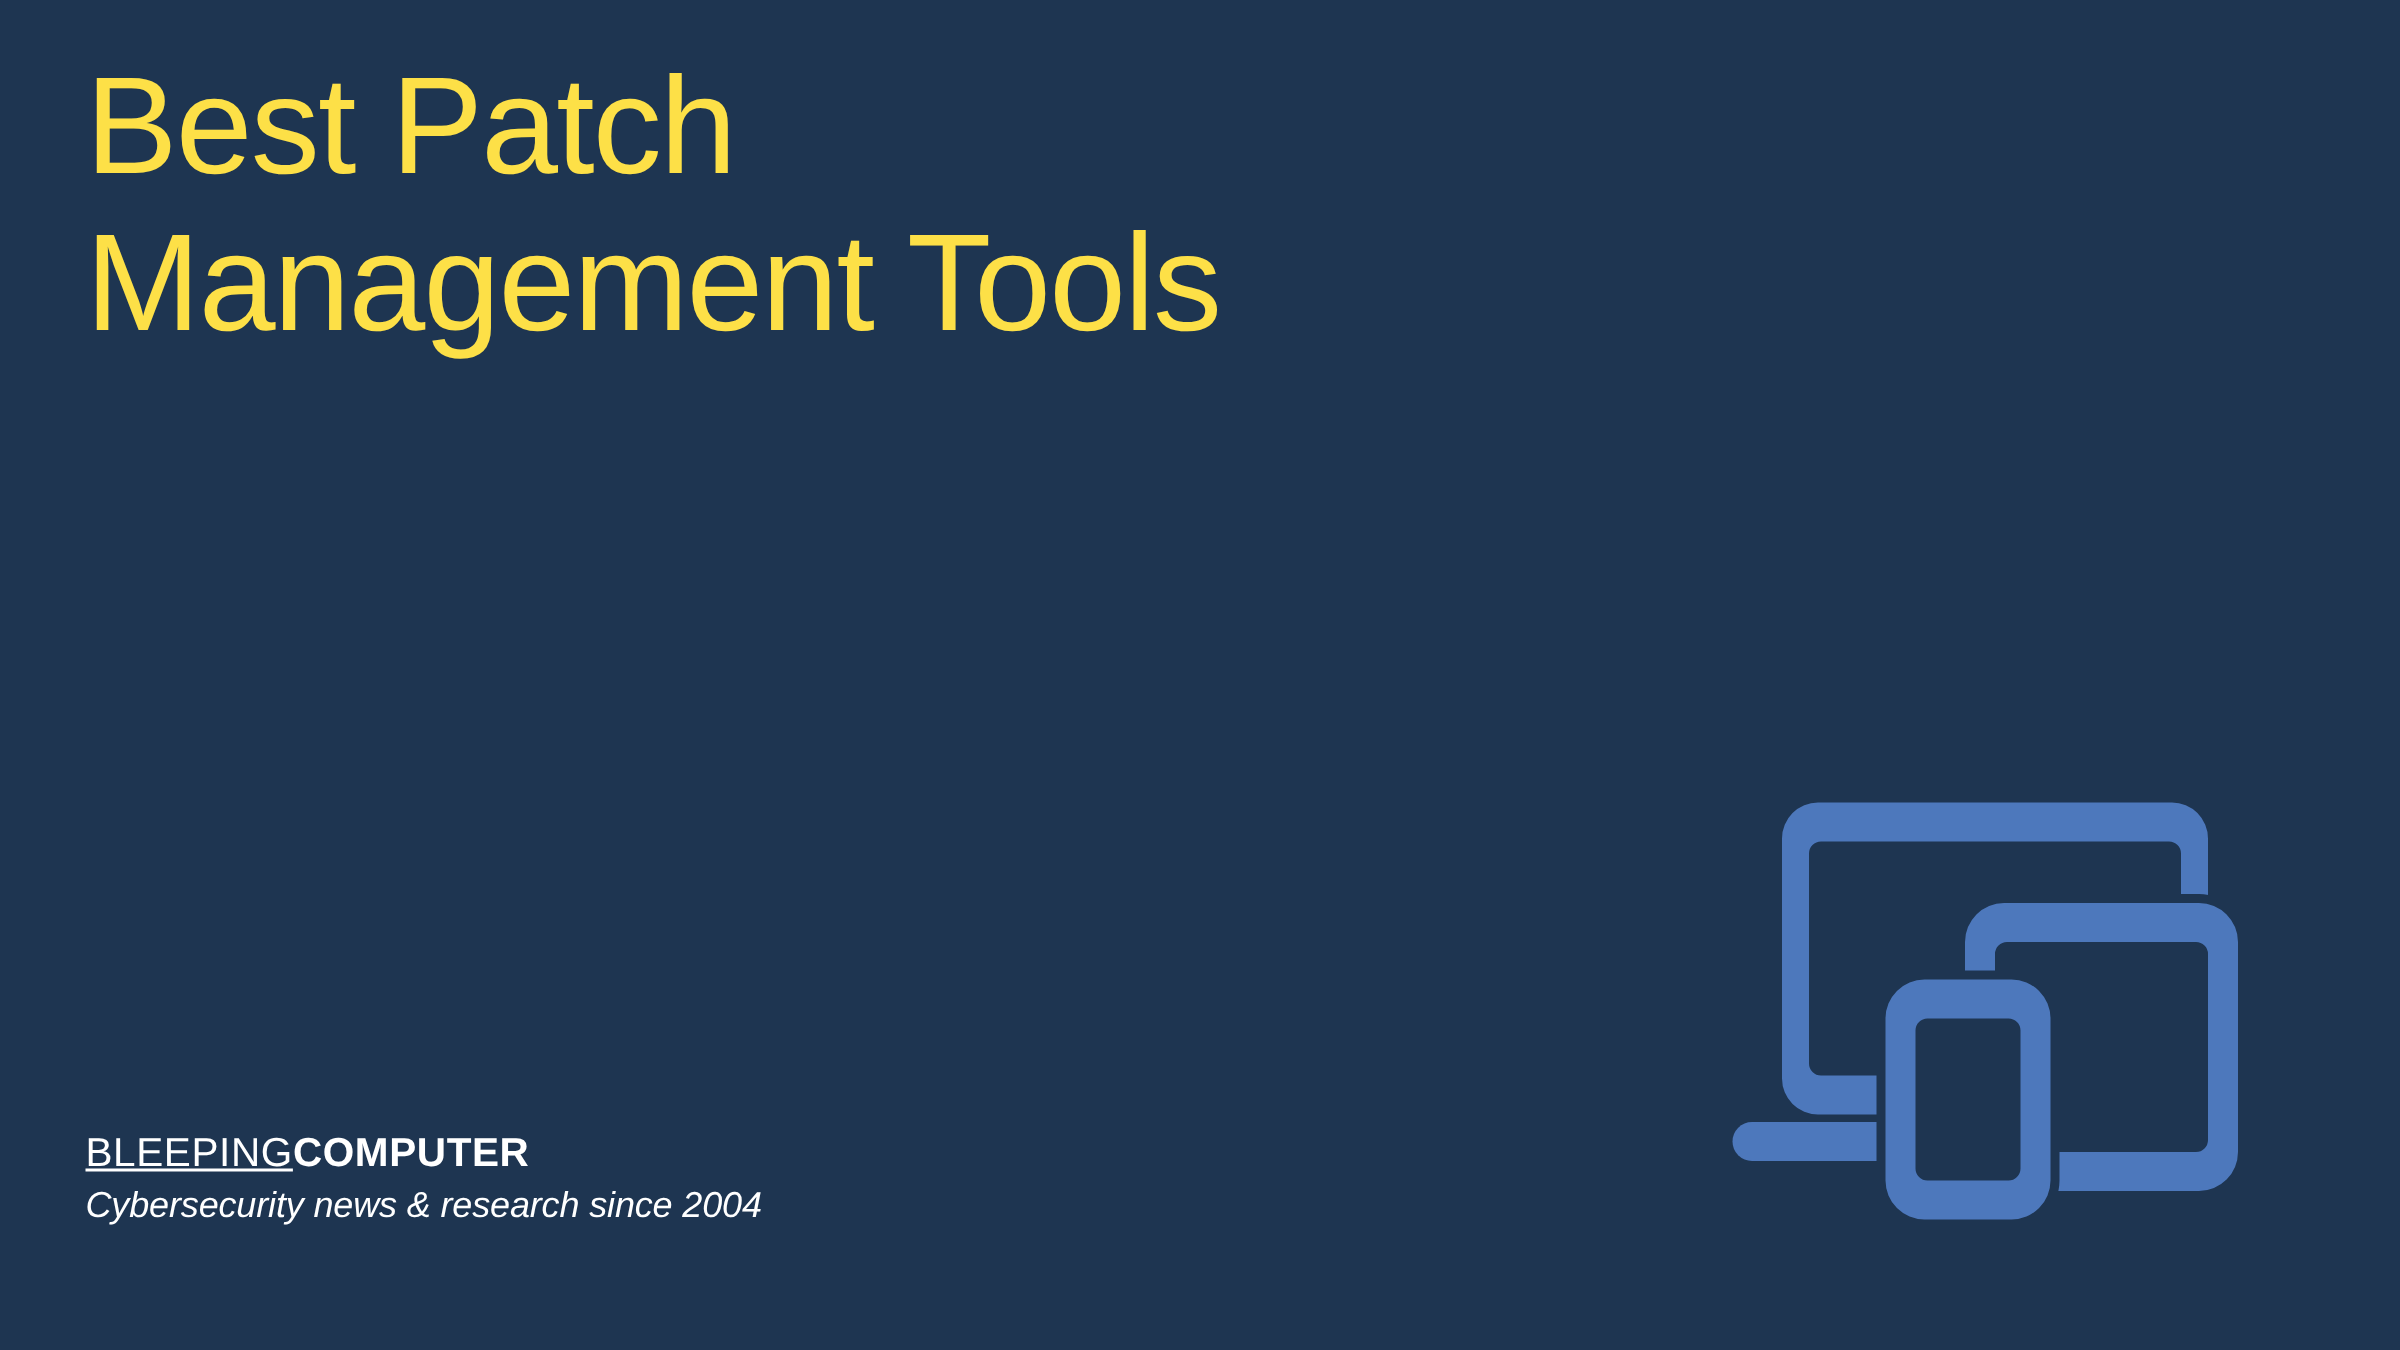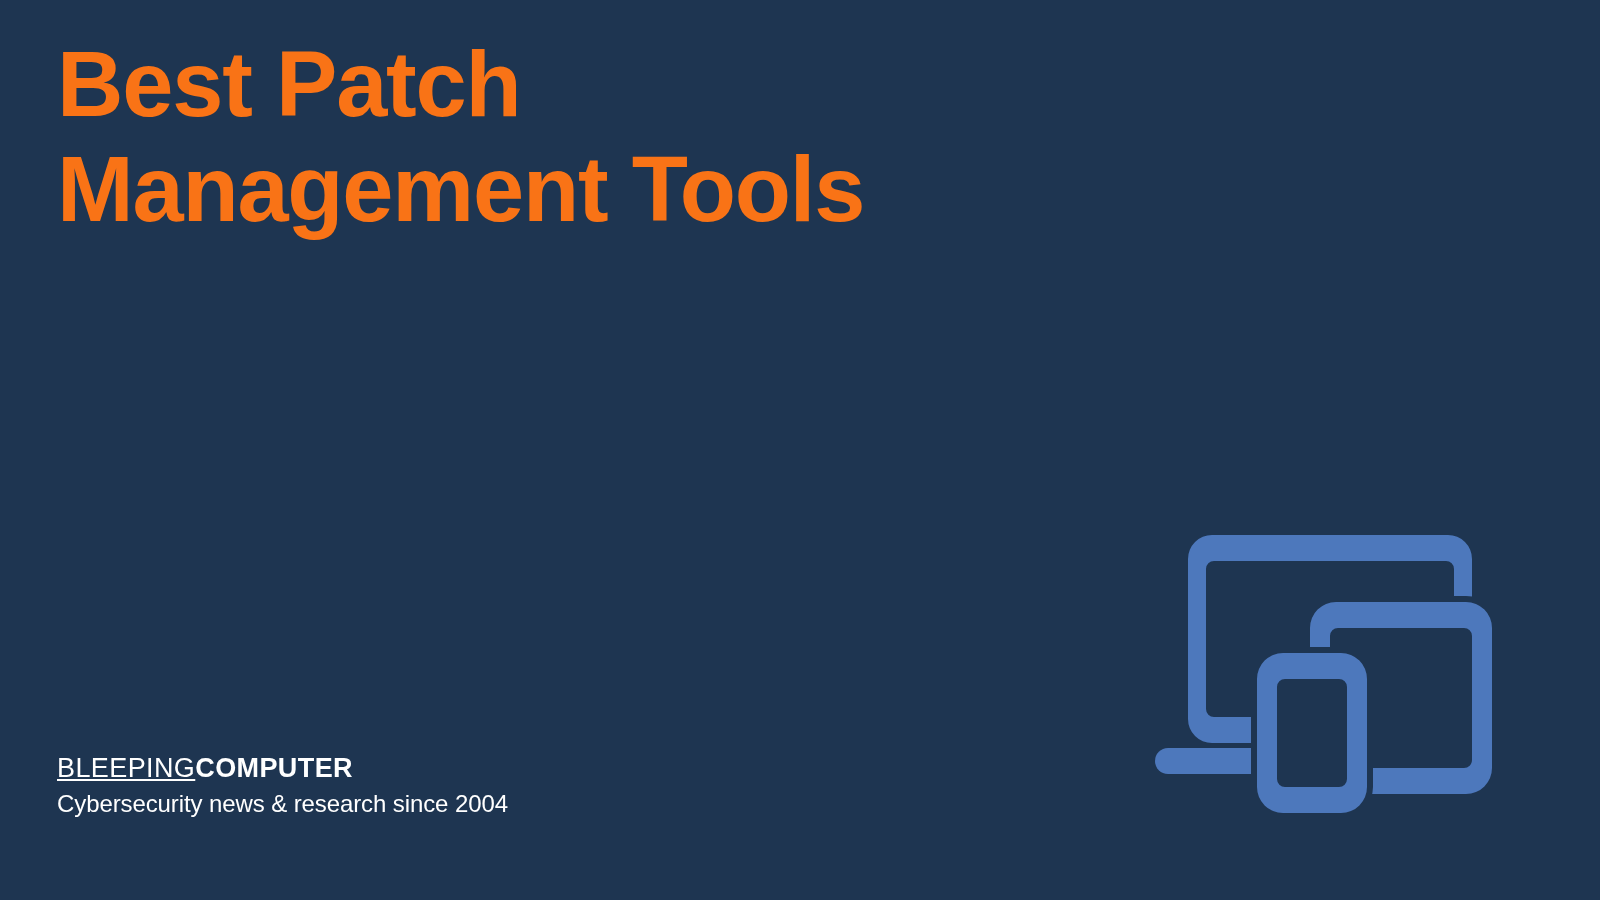--- a/index.html
+++ b/index.html
@@ -23,23 +23,23 @@
 
   
   #title-block {
     position: absolute;
     left: 57px;
     top: 32px;
     width: 1000px;
   }
   .title-line {
     font-size: 92px;
-    font-weight: bold;
+    font-weight: normal;
     line-height: 105px;
-    color: #f97316;
+    color: #fde047;
     letter-spacing: -1.2px;
     white-space: nowrap;
   }
 
   
   #brand-block {
     position: absolute;
     left: 57px;
     top: 753px;
   }
@@ -58,20 +58,21 @@
     font-weight: bold;
   }
   #tagline {
     margin-top: 6px;
     font-size: 24px;
     line-height: 28px;
     font-weight: normal;
     color: #ffffff;
     letter-spacing: -0.1px;
     white-space: nowrap;
+    font-style: italic;
   }
 
   
   #device-icon {
     position: absolute;
     left: 1150px;
     top: 520px;
     width: 360px;
     height: 305px;
   }

